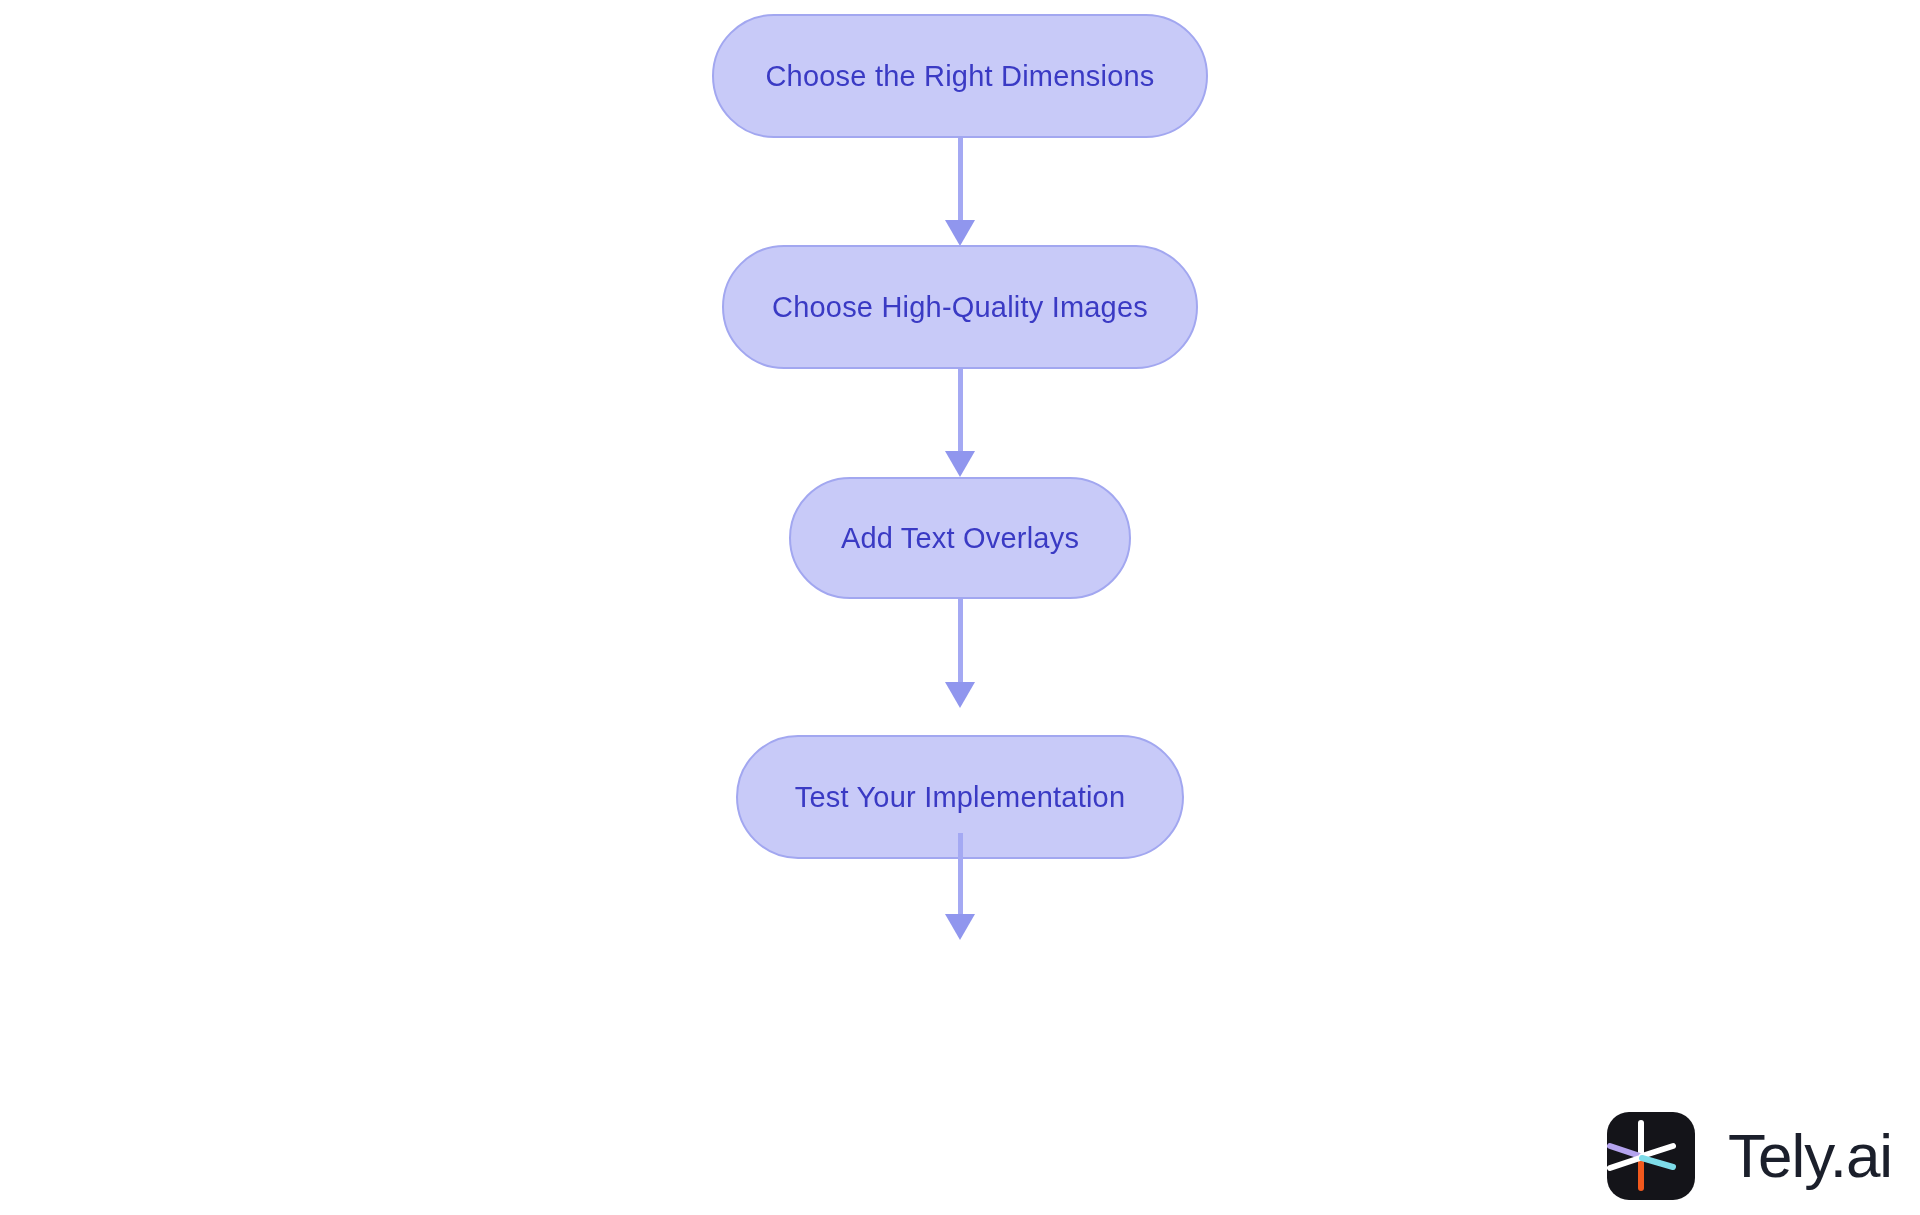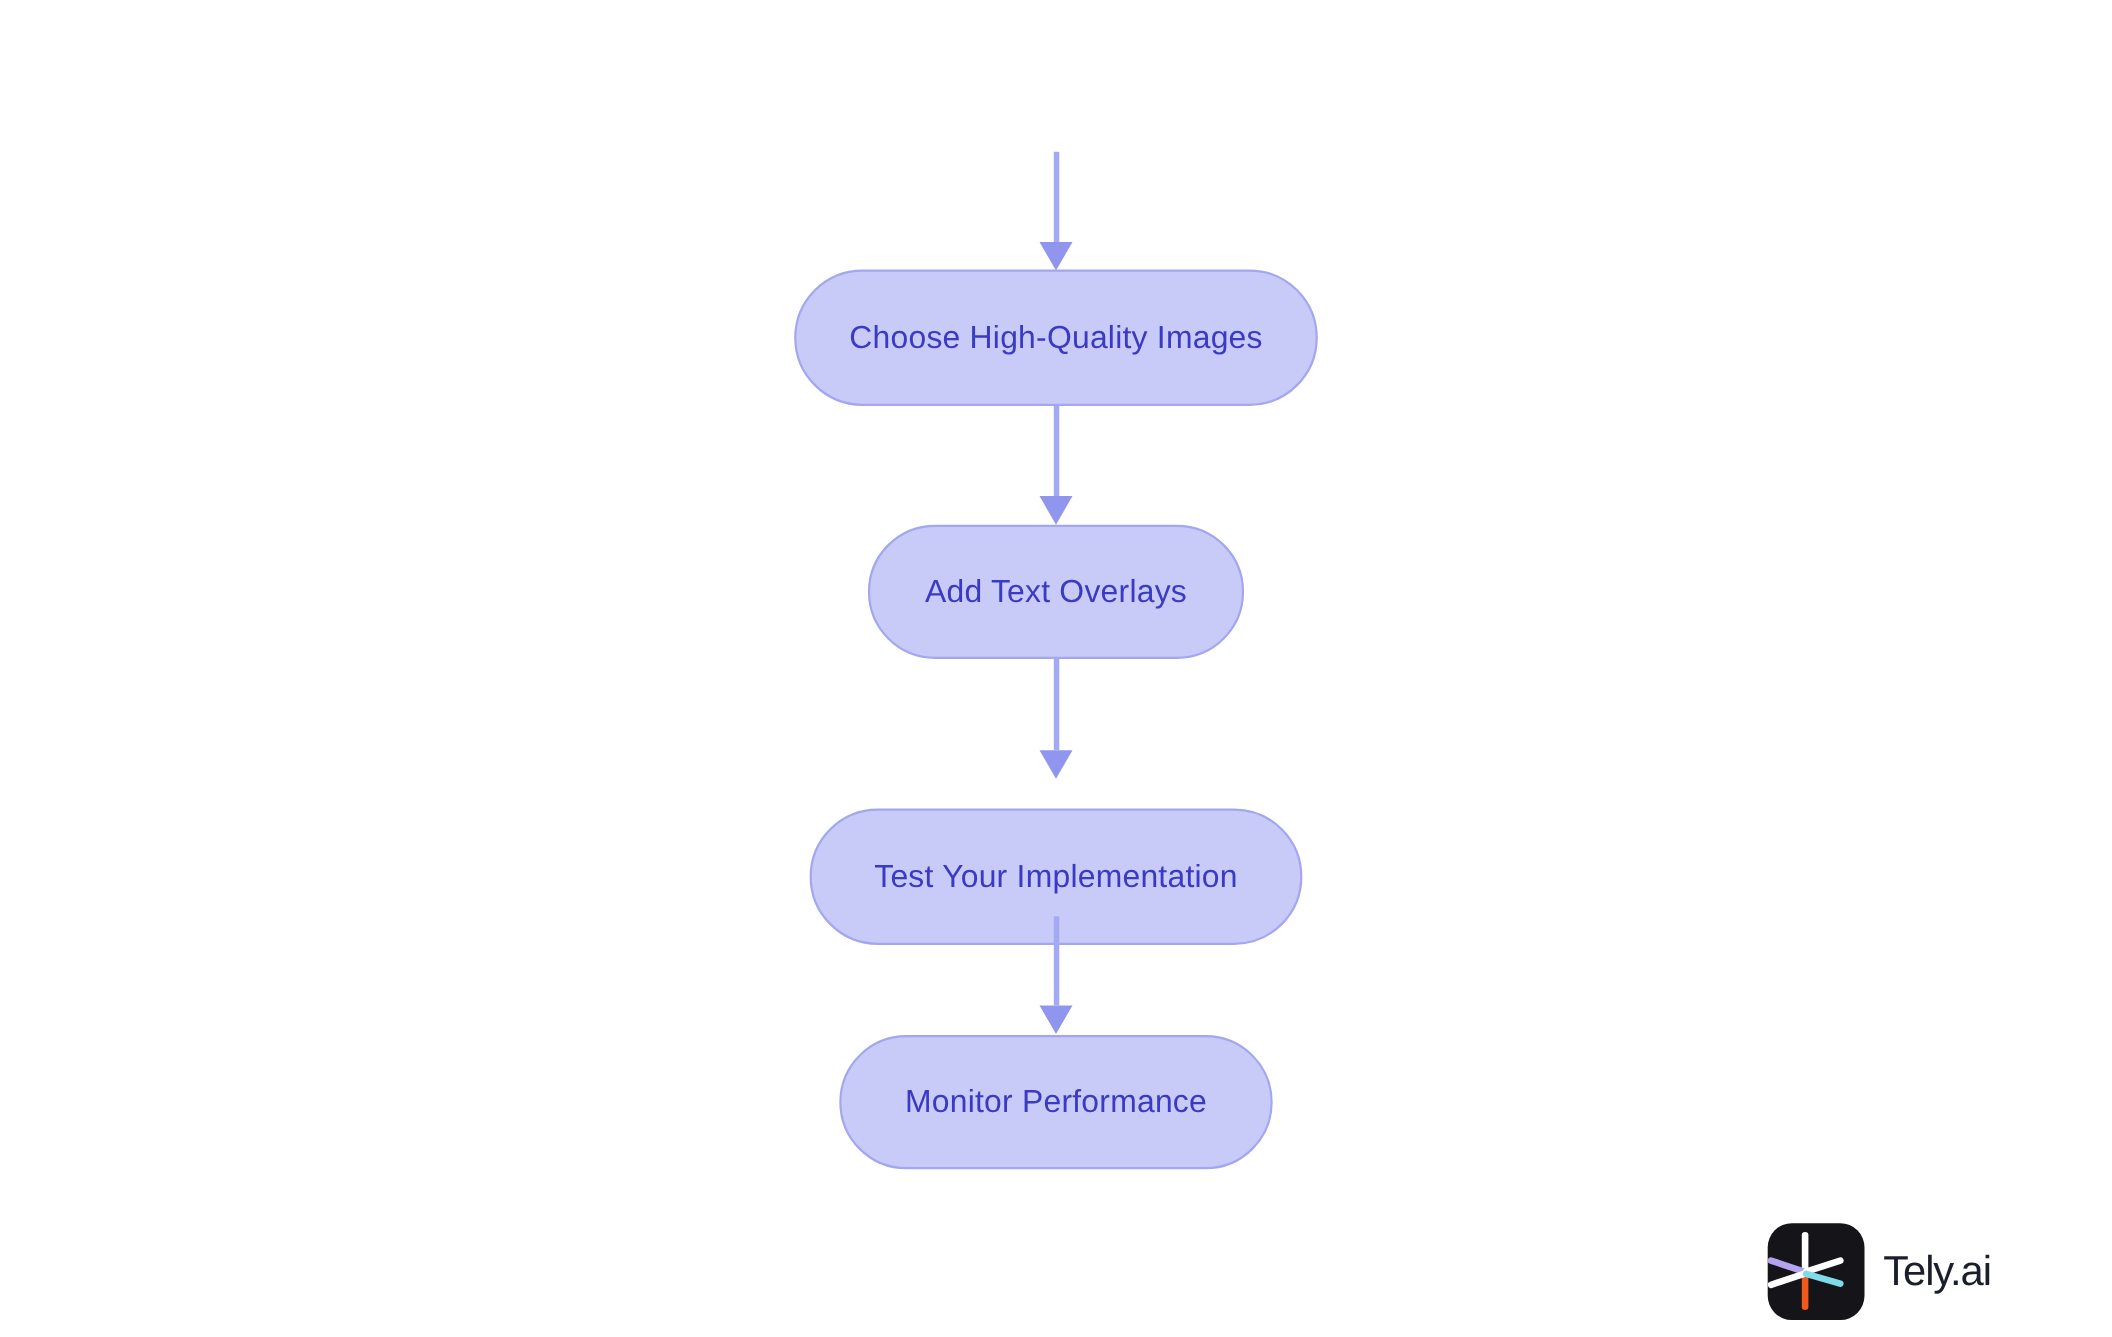--- a/index.html
+++ b/index.html
@@ -85,31 +85,35 @@
     height: 88px;
     background: #141419;
     border-radius: 22px;
     display: flex;
     align-items: center;
     justify-content: center;
   }
   .logo-icon svg { display: block; }
   .logo-text {
     color: #1b1f2b;
-    font-size: 38px;
+    font-size: 62px;
     font-weight: 500;
     letter-spacing: -1px;
     line-height: 1;
+    margin-left: 16px;
   }
 </style>
 </head>
 <body>
 
 <div class="canvas">
 
+  <div class="node n1">
+    <span class="node-label">Choose the Right Dimensions</span>
+  </div>
 
   <div class="arrow a1">
     <div class="arrow-line"></div>
     <div class="arrow-head"></div>
   </div>
 
   <div class="node n2">
     <span class="node-label">Choose High-Quality Images</span>
   </div>
 
@@ -129,23 +133,20 @@
 
   <div class="node n4">
     <span class="node-label">Test Your Implementation</span>
   </div>
 
   <div class="arrow a4">
     <div class="arrow-line"></div>
     <div class="arrow-head"></div>
   </div>
 
-  <div class="node n5">
-    <span class="node-label">Monitor Performance</span>
-  </div>
 
   <div class="logo">
     <div class="logo-icon">
       <svg width="88" height="88" viewBox="0 0 88 88" xmlns="http://www.w3.org/2000/svg">
         <g stroke-width="6" stroke-linecap="round" fill="none">
           <line x1="34" y1="45" x2="34" y2="11" stroke="#ffffff"></line>
           <line x1="34" y1="45" x2="34" y2="76" stroke="#f2591d"></line>
           <line x1="33" y1="44" x2="3" y2="34" stroke="#b4a3ee"></line>
           <line x1="33" y1="46" x2="3" y2="56" stroke="#ffffff"></line>
           <line x1="35" y1="44" x2="66" y2="34" stroke="#ffffff"></line>

